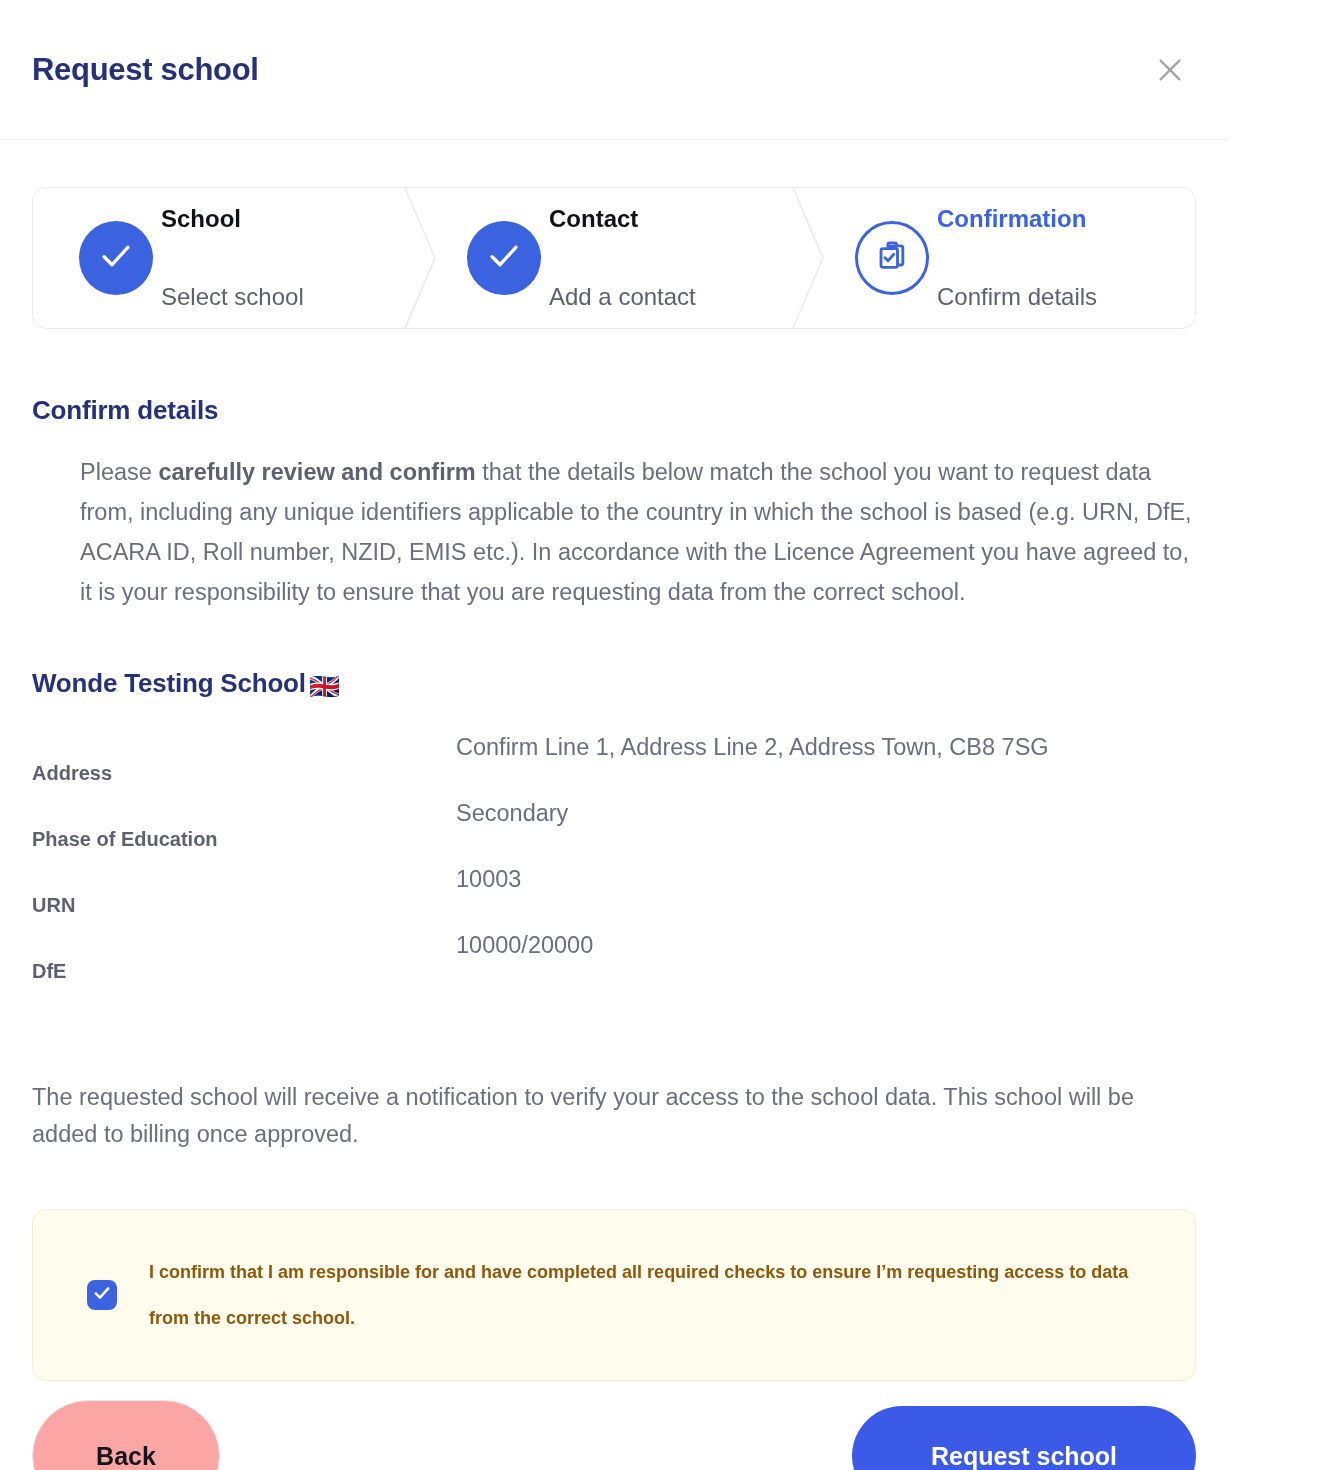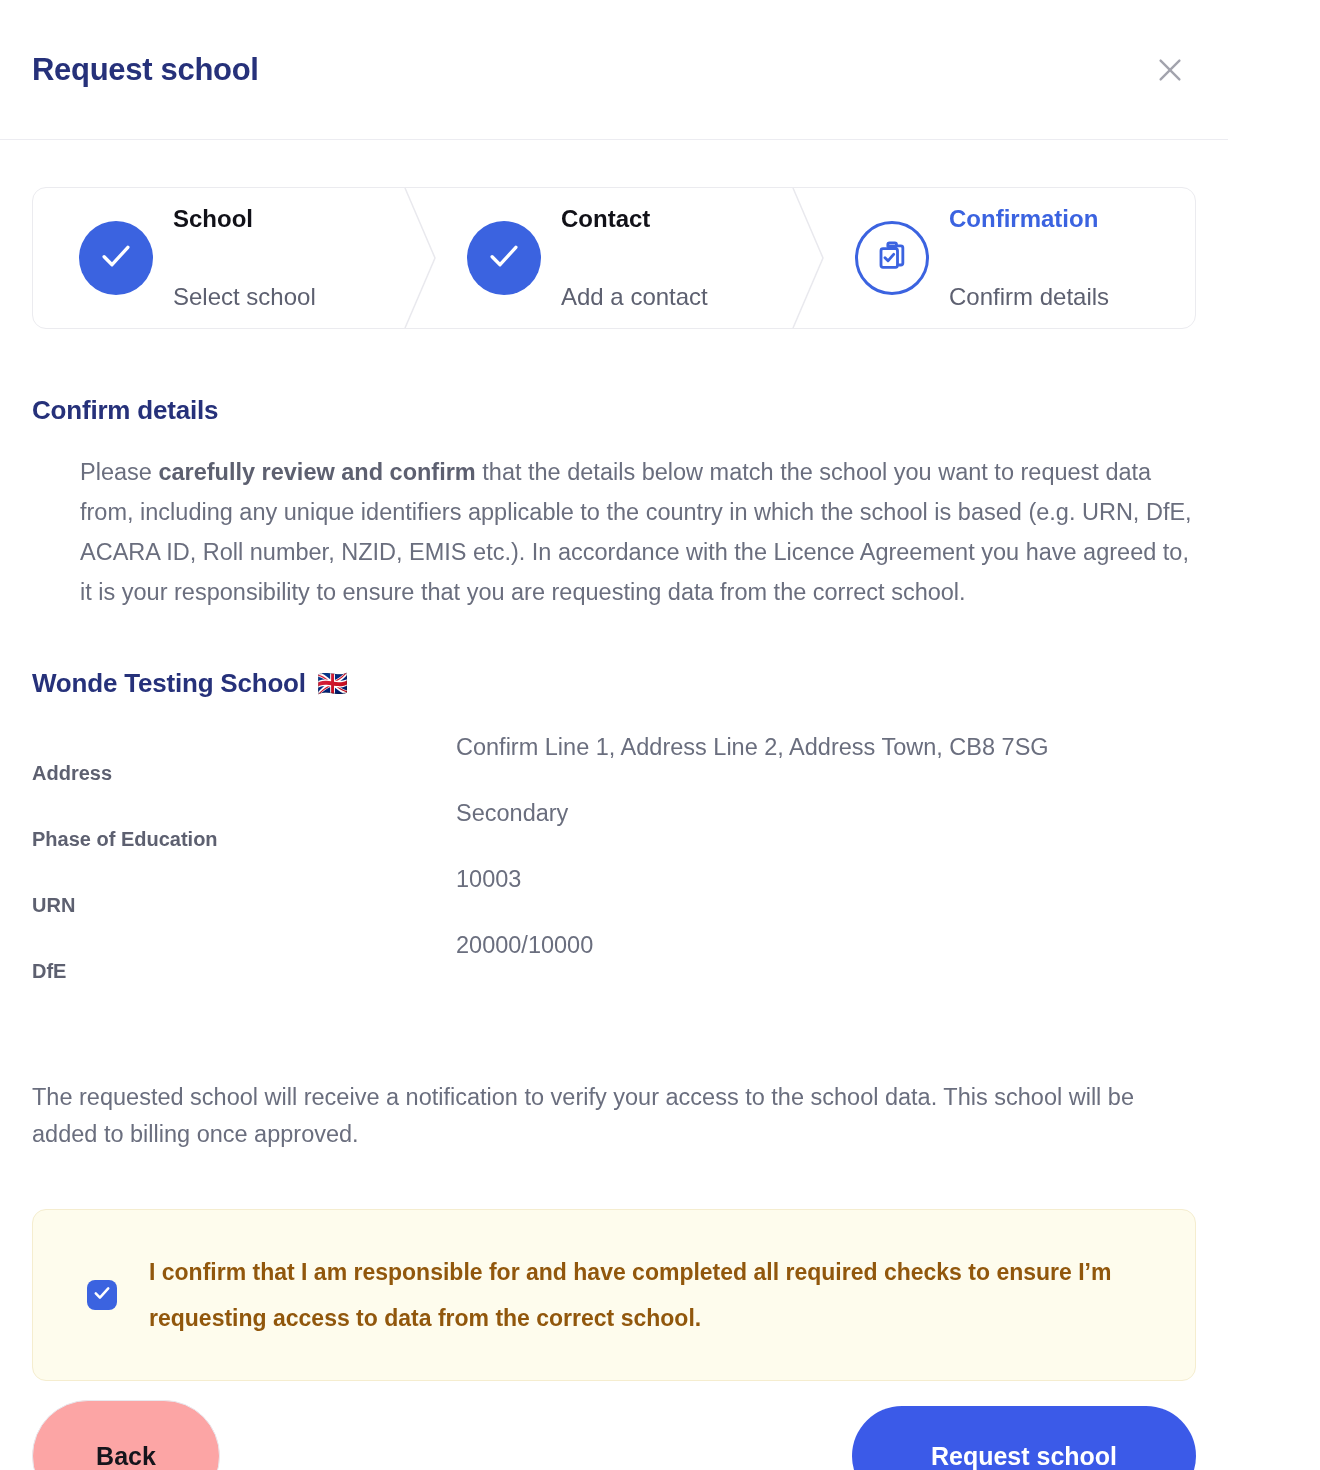--- a/index.html
+++ b/index.html
@@ -66,21 +66,21 @@
     border-radius: 14px;
     background: #fff;
     display: flex;
     overflow: hidden;
     position: relative;
   }
   .step {
     flex: 1 1 0;
     display: flex;
     align-items: center;
-    gap: 20px;
+    gap: 8px;
     padding-left: 48px;
     position: relative;
   }
   .step:first-child { padding-left: 46px; }
   .step-sep {
     position: absolute;
     top: 0;
     bottom: 0;
     width: 44px;
     pointer-events: none;
@@ -134,22 +134,22 @@
     margin-left: 48px;
   }
   .intro-para b { font-weight: bold; color: #5d6070; }
 
   .school-name {
     margin-top: 56px;
     font-size: 26px;
     font-weight: bold;
     color: #26317a;
     display: flex;
-    align-items: center;
-    gap: 12px;
+    align-items: flex-end;
+    gap: 4px;
     letter-spacing: -0.2px;
   }
   .flag-emoji { font-size: 25px; line-height: 1; display: inline-block; }
 
   .details {
     margin-top: 28px;
   }
   .detail-row {
     display: flex;
     line-height: 40px;
@@ -192,21 +192,21 @@
     height: 30px;
     flex: 0 0 30px;
     border-radius: 8px;
     background: #3b63e0;
     display: flex;
     align-items: center;
     justify-content: center;
     cursor: pointer;
   }
   .confirm-text {
-    font-size: 23px;
+    font-size: 18px;
     font-weight: bold;
     line-height: 46px;
     color: #91570c;
     max-width: 1010px;
   }
 
   
   .modal-footer {
     padding: 0 32px 0 32px;
     height: 150px;
@@ -334,21 +334,21 @@
       <div class="detail-row">
         <div class="detail-label">Phase of Education</div>
         <div class="detail-value">Secondary</div>
       </div>
       <div class="detail-row">
         <div class="detail-label">URN</div>
         <div class="detail-value">10003</div>
       </div>
       <div class="detail-row">
         <div class="detail-label">DfE</div>
-        <div class="detail-value">20000/10000</div>
+        <div class="detail-value">10000/20000</div>
       </div>
     </div>
 
     <p class="notice-para">The requested school will receive a notification to verify your access to the school data. This school will be added to billing once approved.</p>
 
     <div class="confirm-box">
       <div class="checkbox">
         <span>
           <svg width="20" height="20" viewBox="0 0 24 24" fill="none" stroke="#ffffff" stroke-width="3" stroke-linecap="round" stroke-linejoin="round">
             <polyline points="4.5,12.5 9.5,17.5 19.5,6.5"></polyline>

